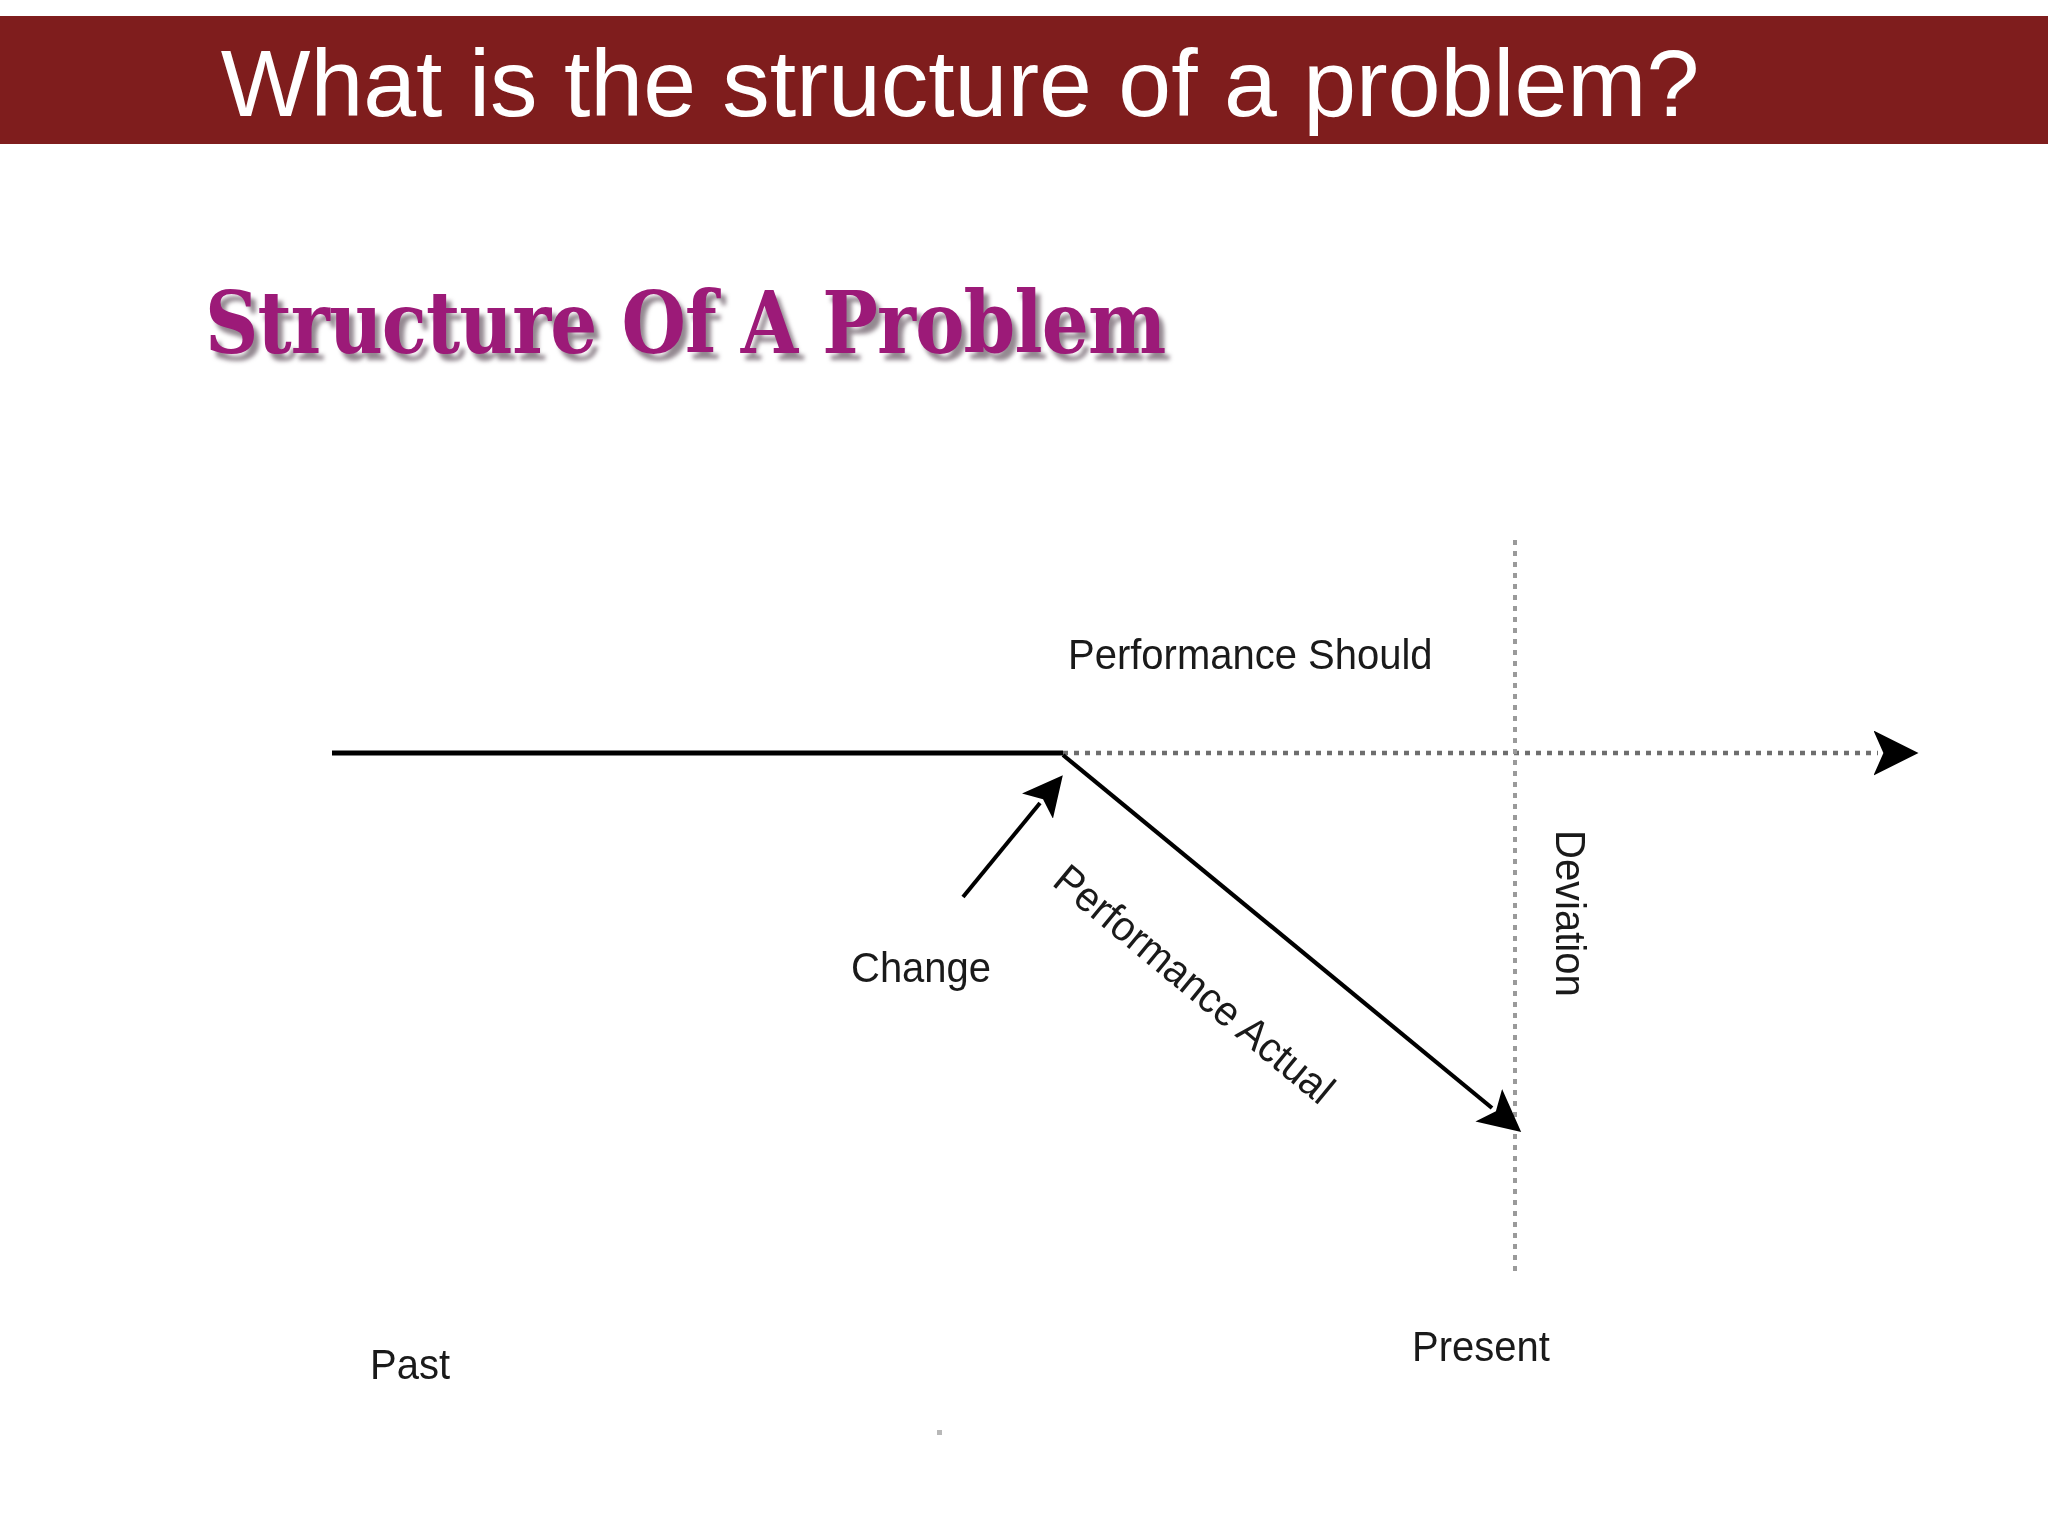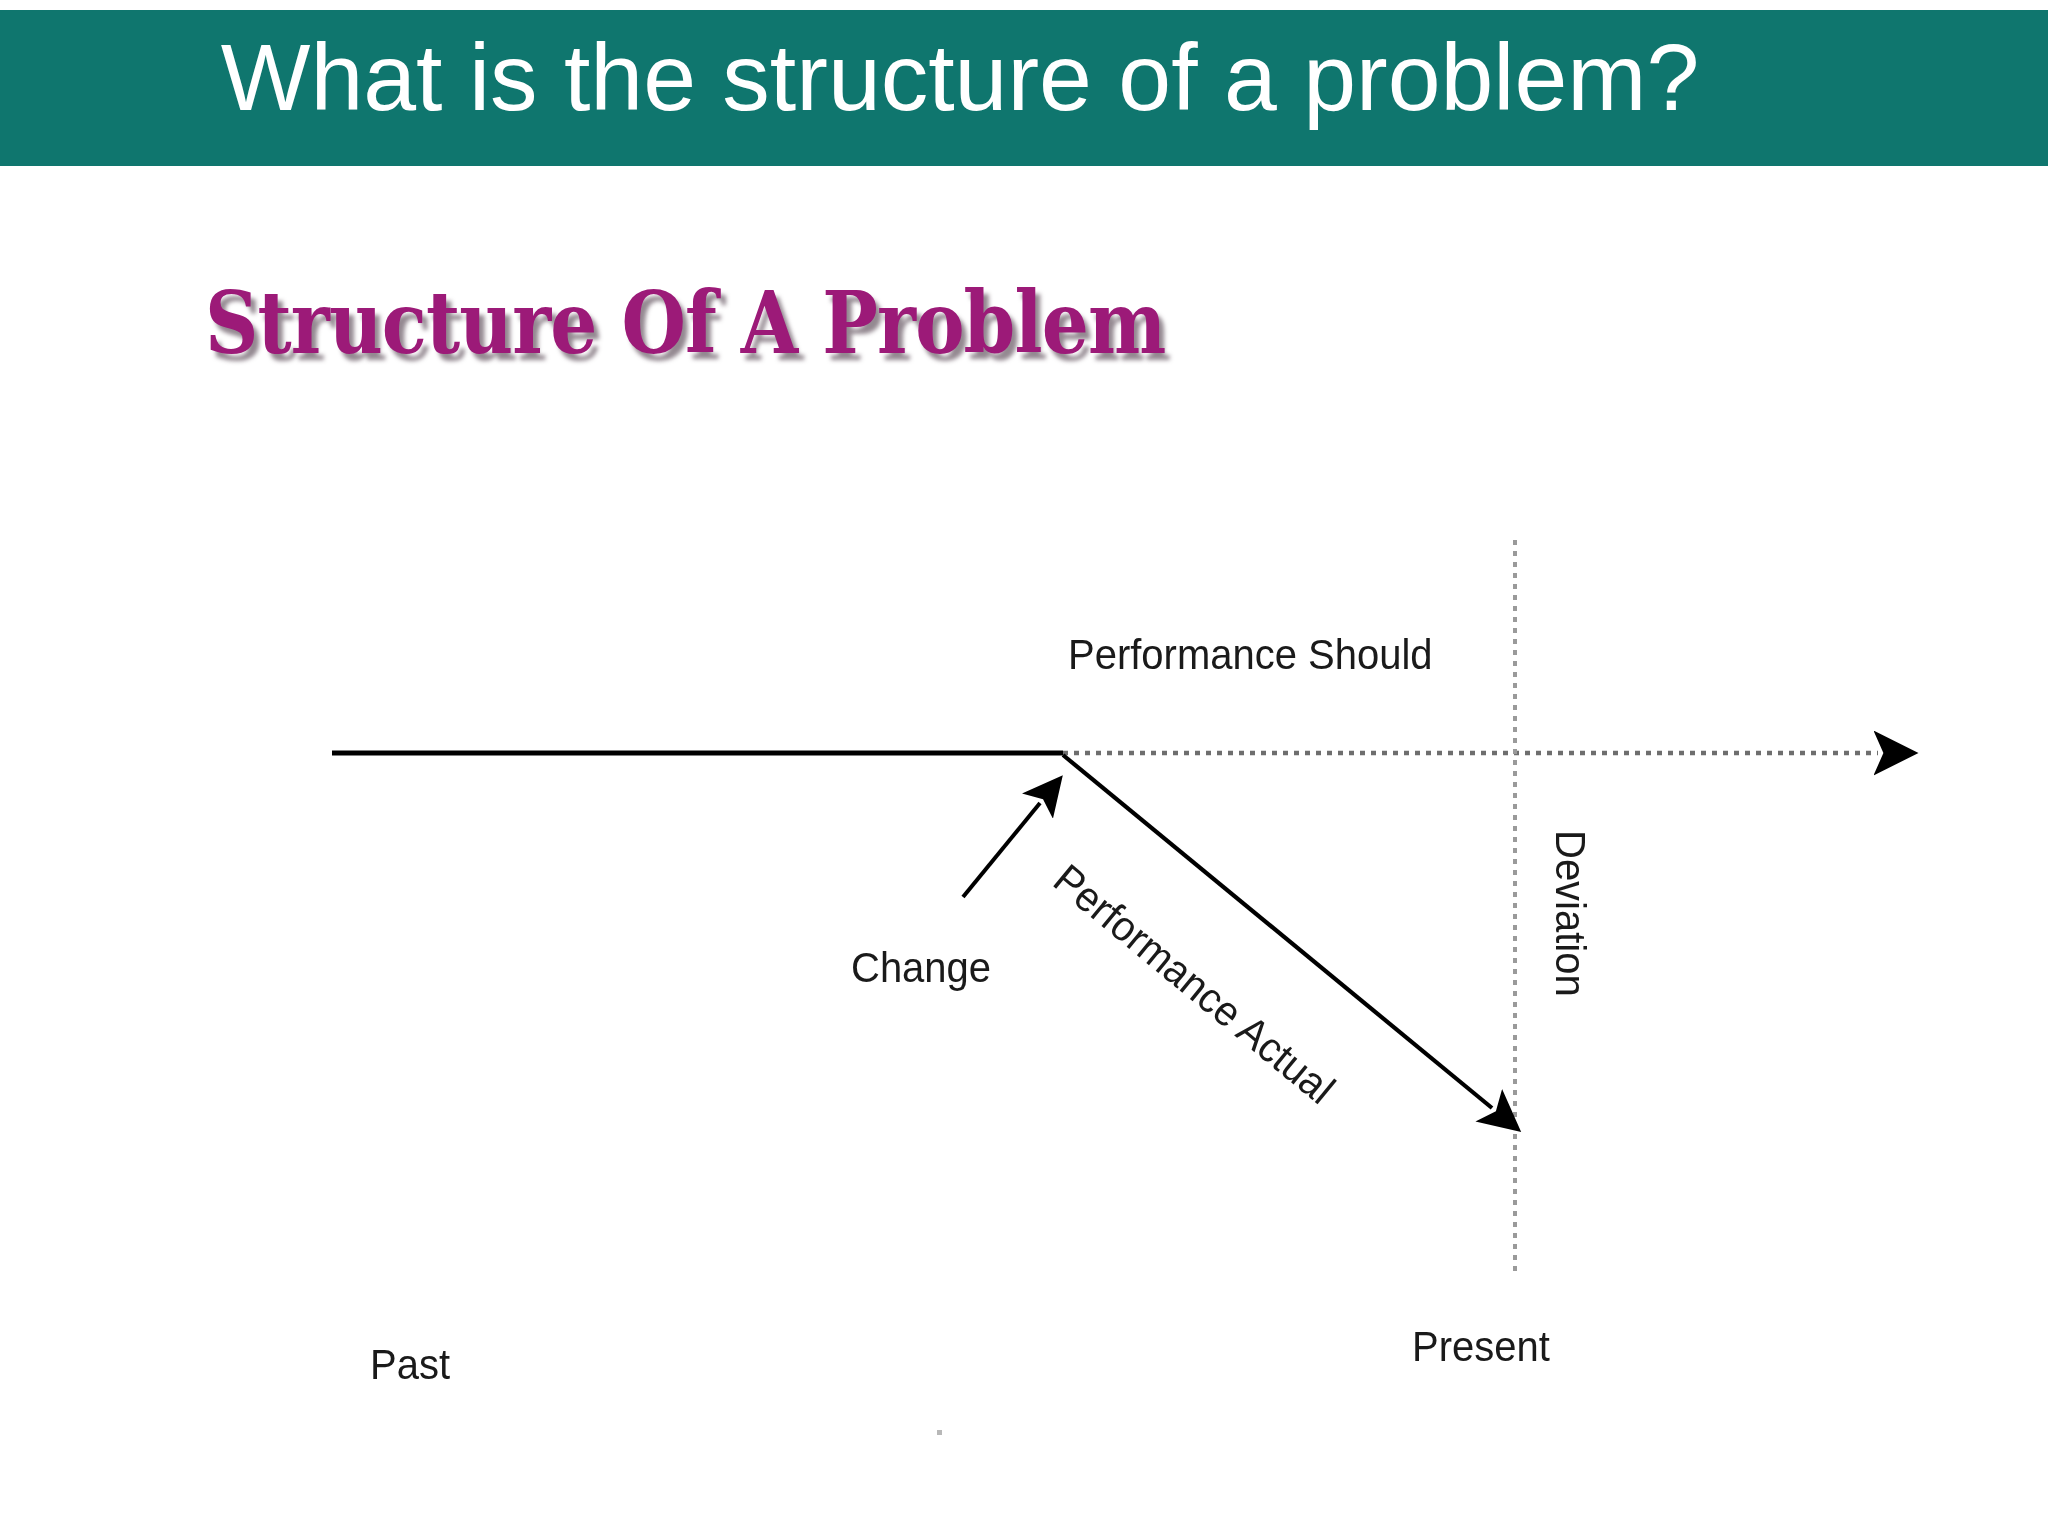--- a/index.html
+++ b/index.html
@@ -12,24 +12,24 @@
     height: 1536px;
     position: relative;
     overflow: hidden;
     font-family: "Liberation Sans", sans-serif;
   }
 
   
   #header-banner {
     position: absolute;
     left: 0;
-    top: 10px;
+    top: 16px;
     width: 2048px;
-    height: 156px;
-    background: #0f766e;
+    height: 128px;
+    background: #7f1d1d;
     box-sizing: border-box;
   }
   #header-title {
     position: absolute;
     left: 0;
     top: 0;
     width: 1920px;
     height: 140px;
     line-height: 134px;
     text-align: center;

